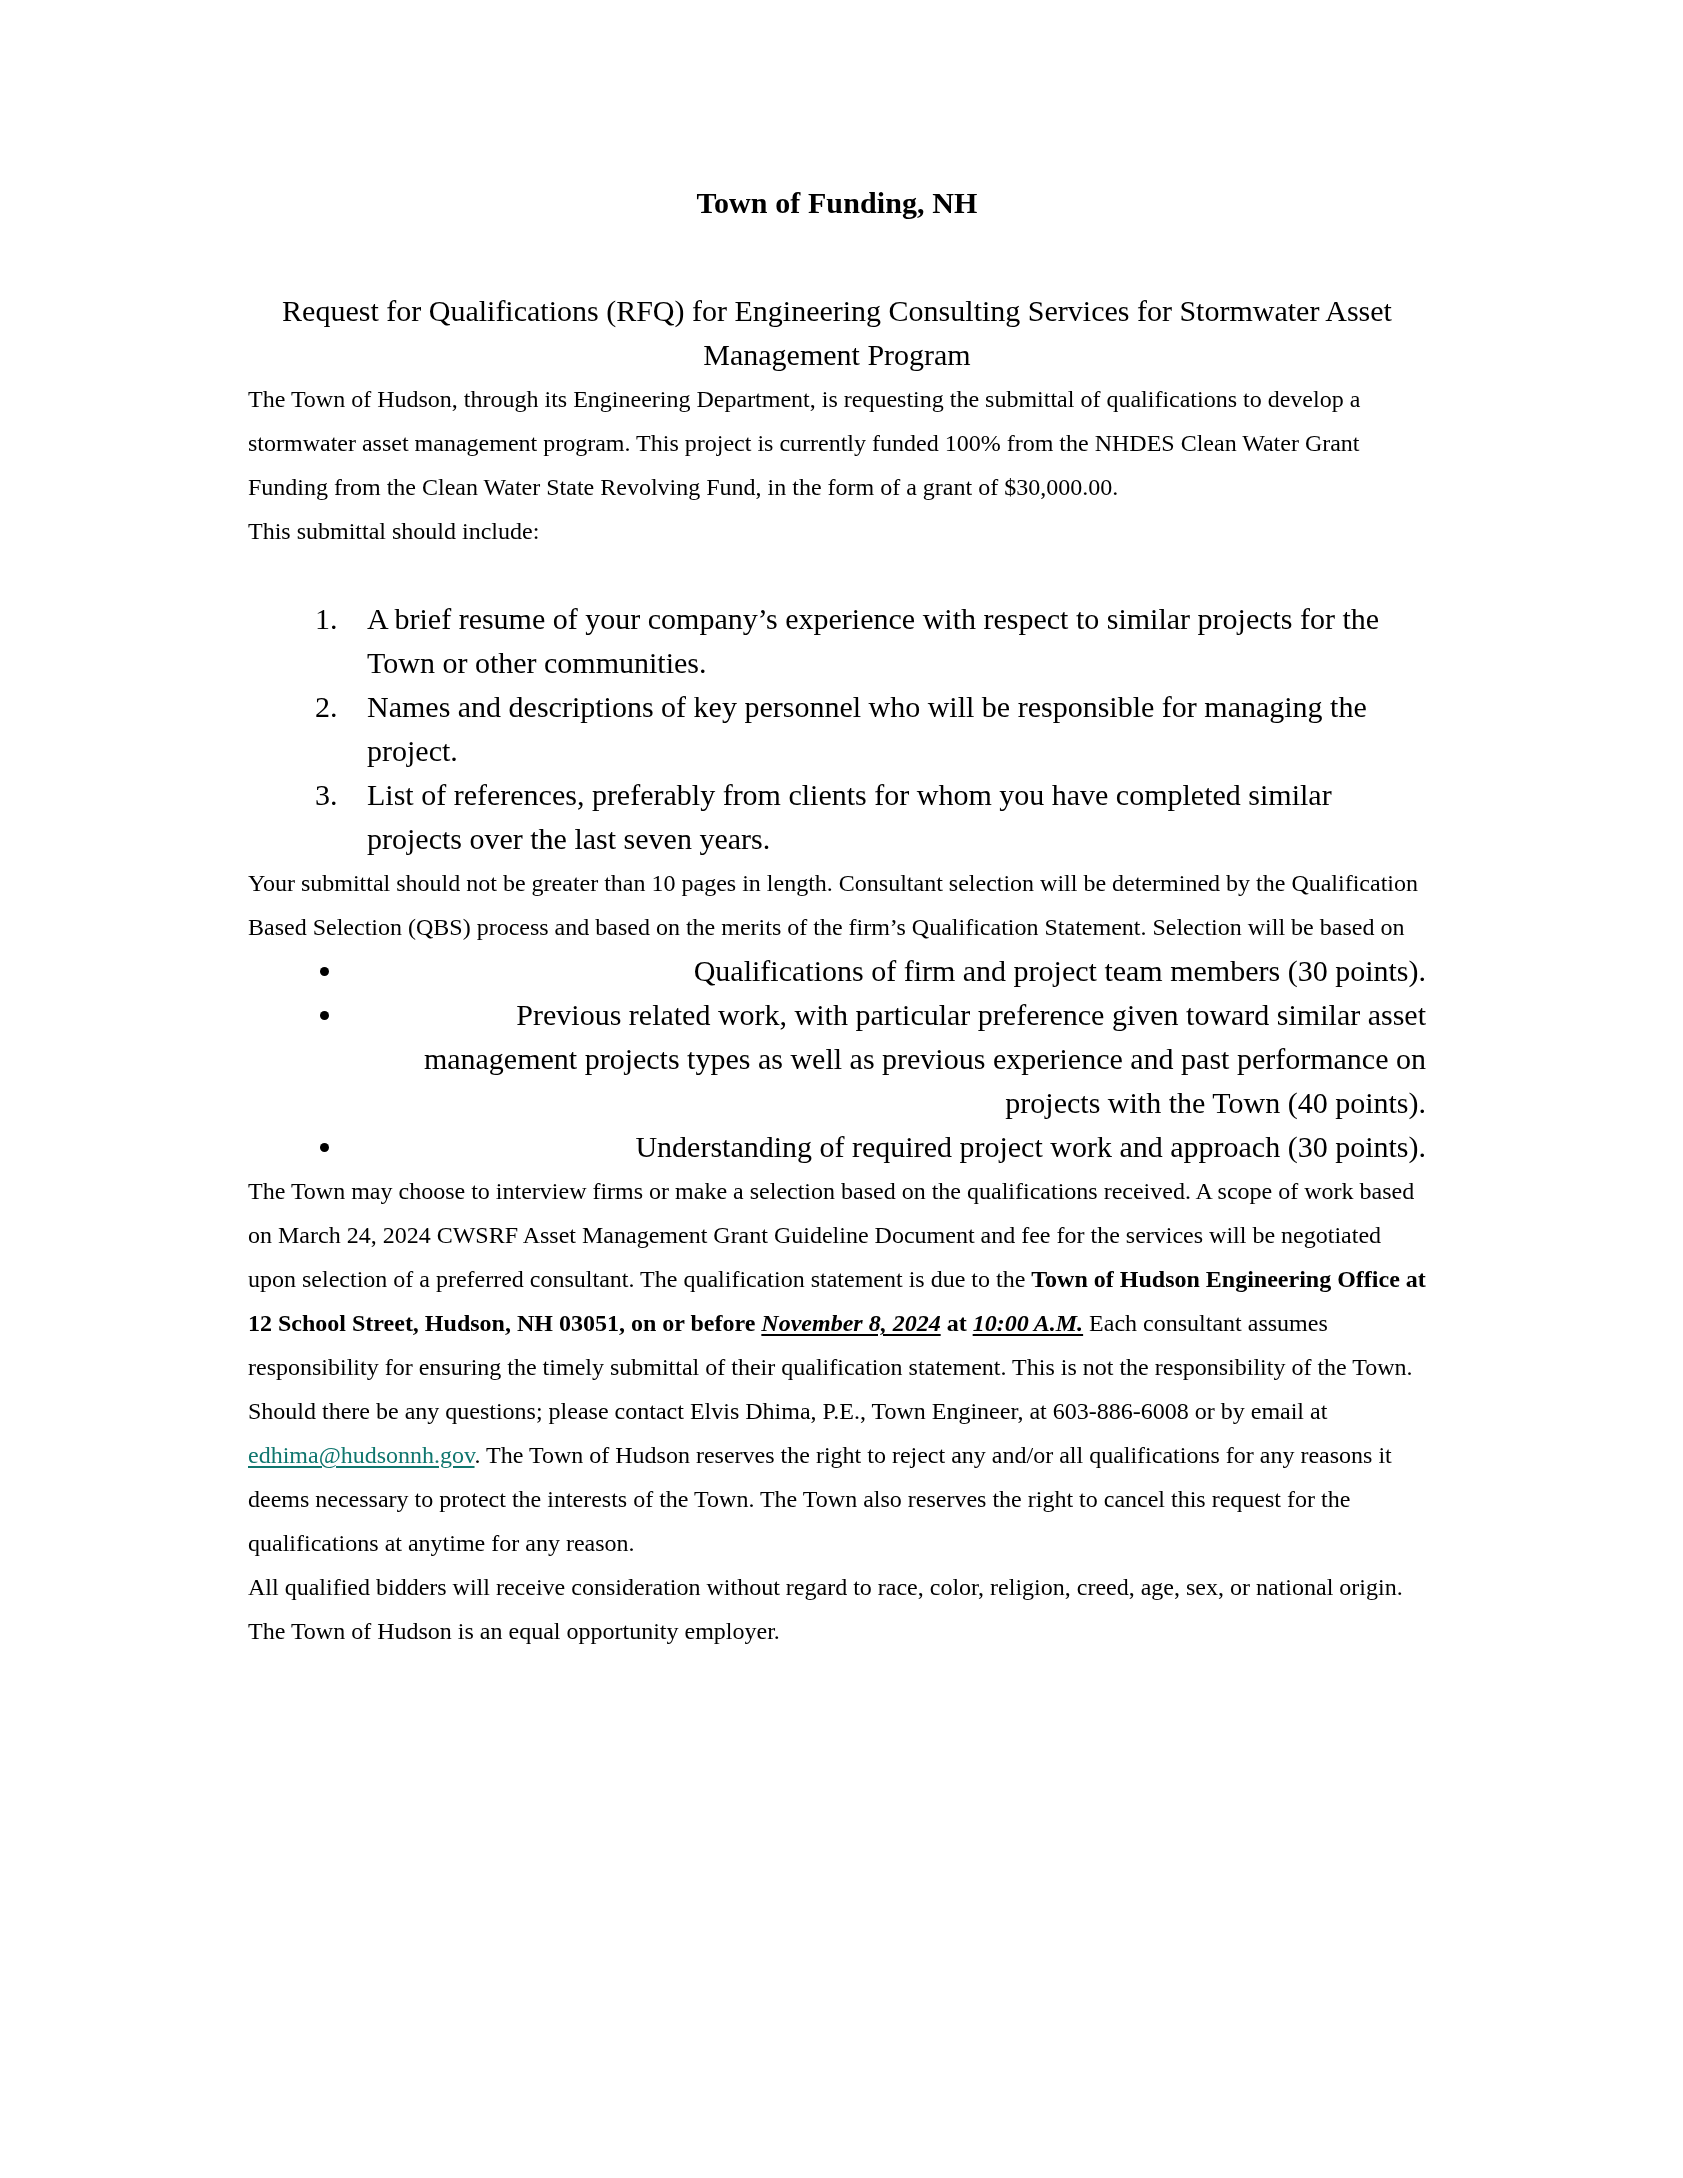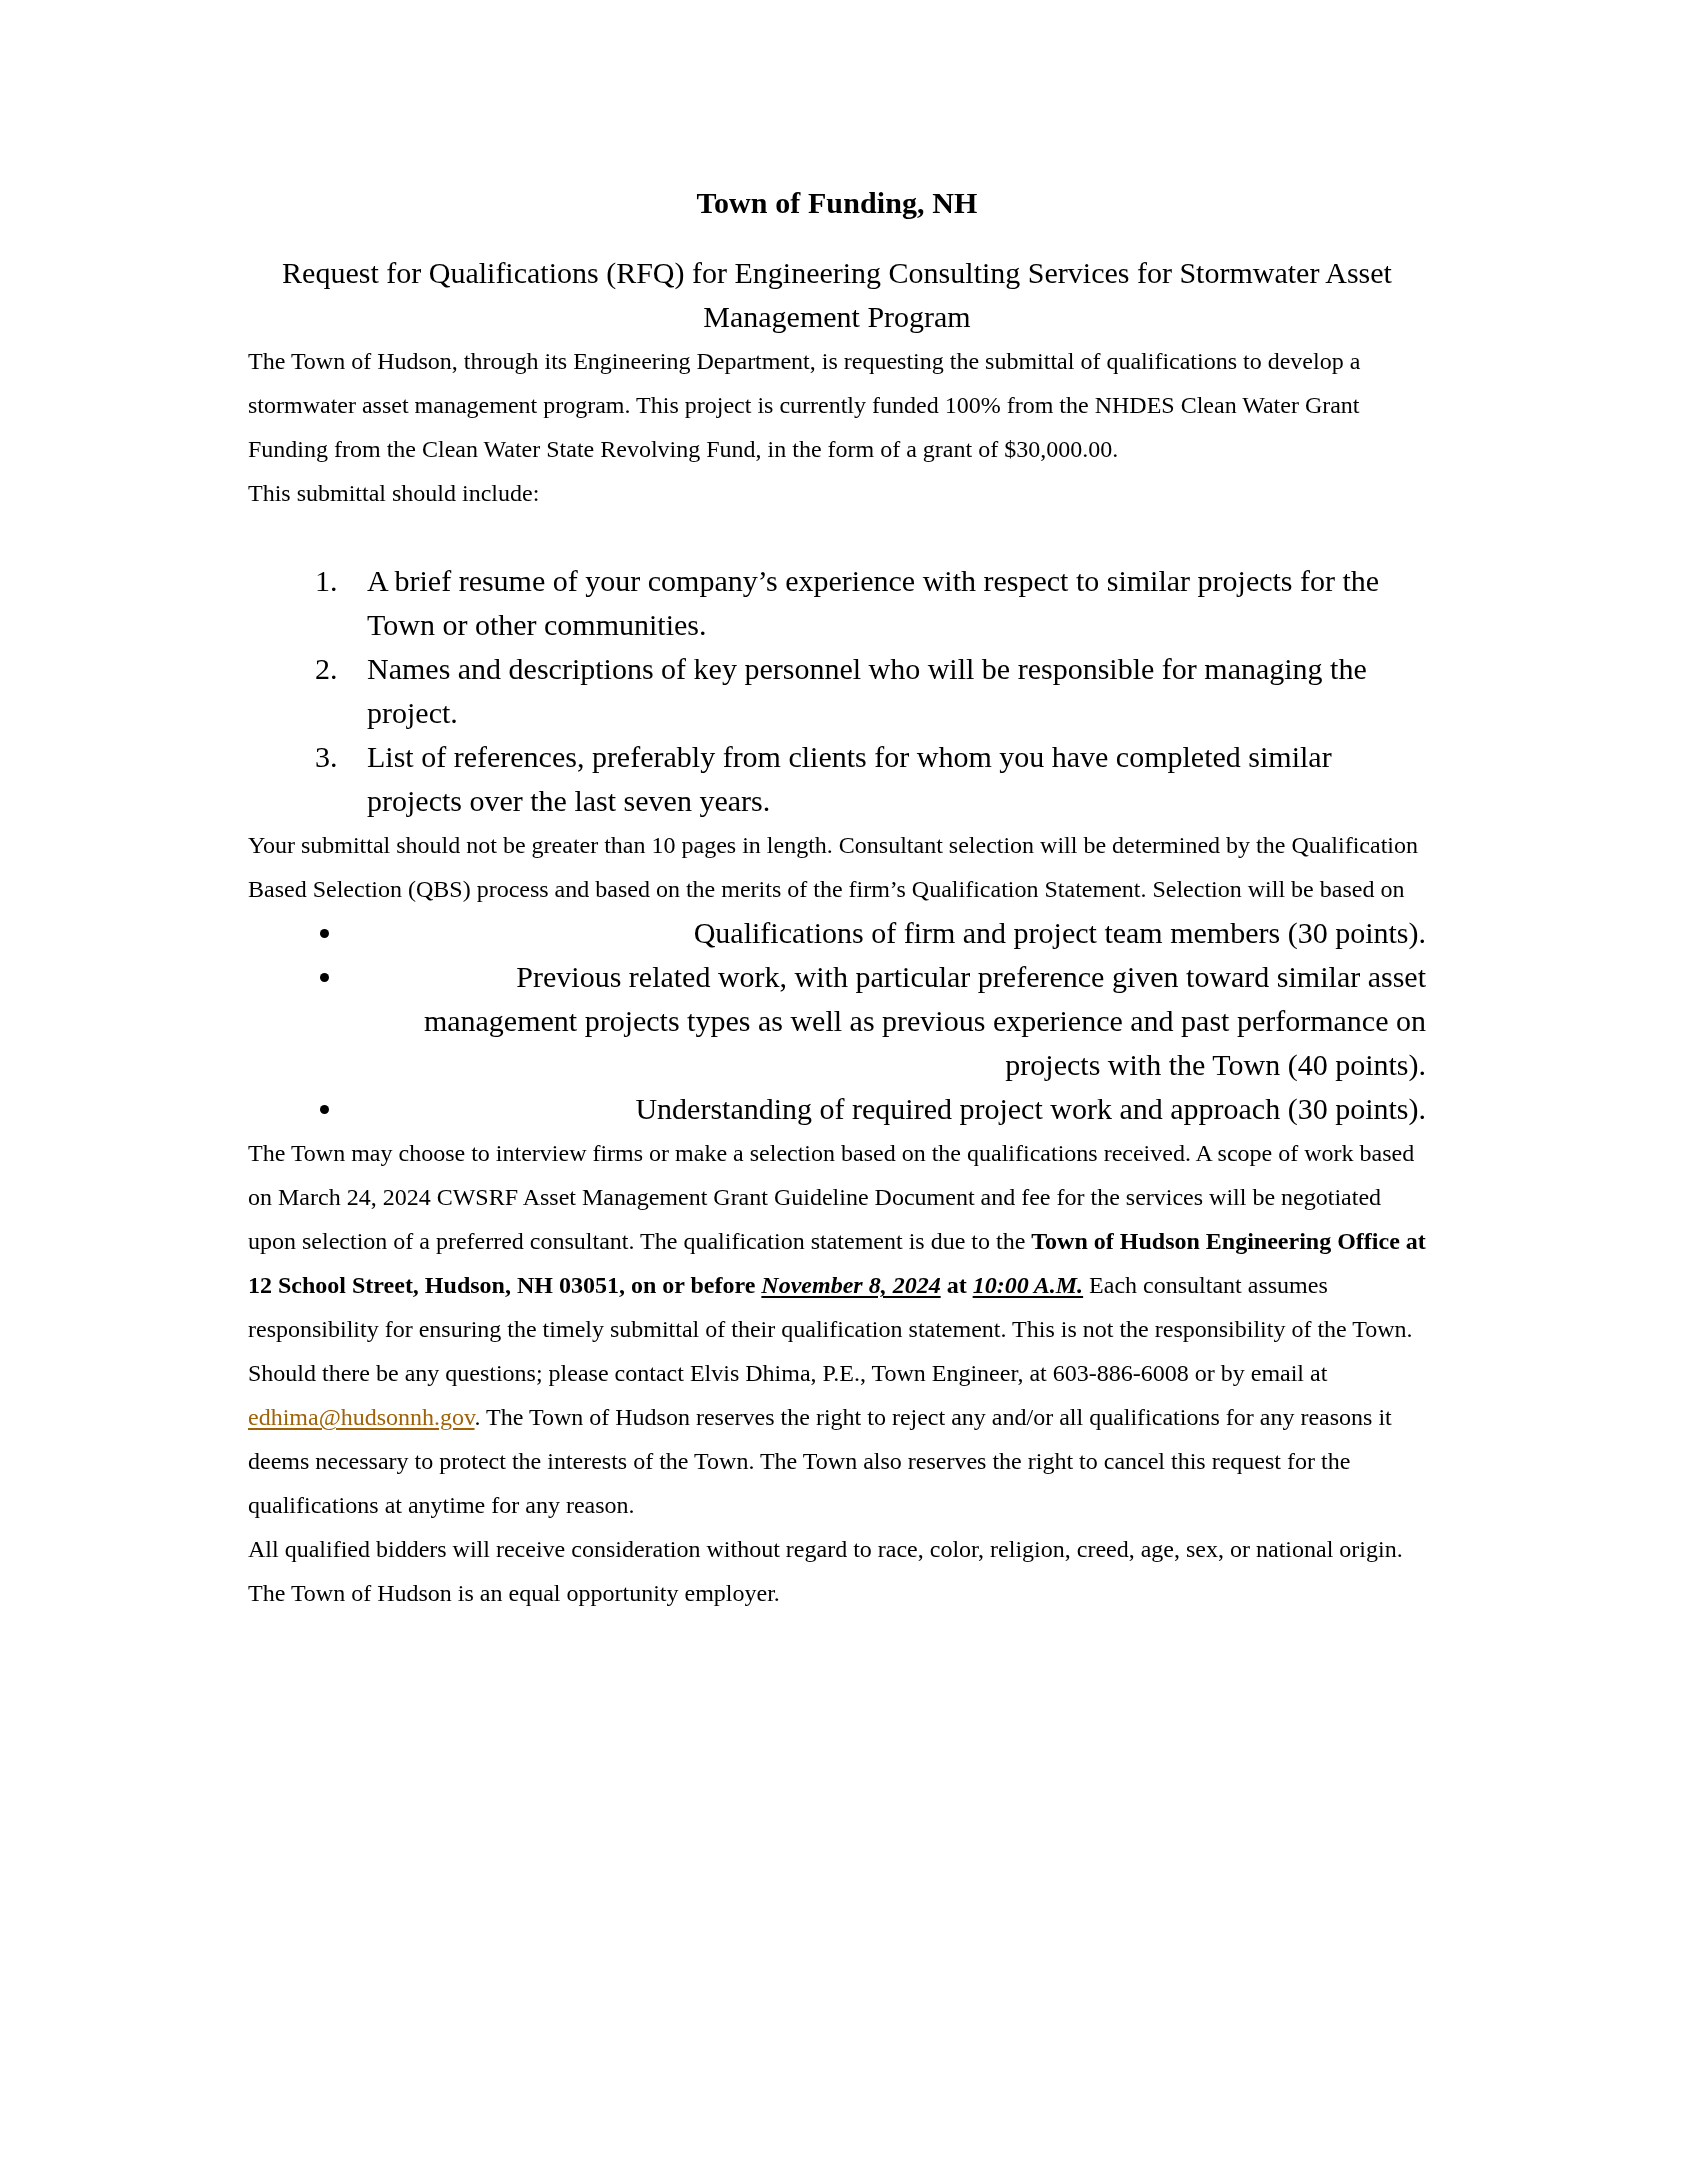--- a/index.html
+++ b/index.html
@@ -36,21 +36,21 @@
     font-size: 30px;
     line-height: 37px;
     letter-spacing: 0.1px;
   }
   .title-line { display: block; }
 
   .subtitle-block {
     text-align: center;
     font-size: 30px;
     line-height: 44px;
-    margin-top: 30px;
+    margin-top: 68px;
     padding: 0 18px;
   }
 
   
   p.body {
     font-size: 24px;
     line-height: 44px;
     margin: 0;
     text-align: left;
   }
@@ -80,21 +80,21 @@
   }
   ul.bulleted > li {
     padding-left: 22px;
     margin: 0;
   }
 
   
   .b   { font-weight: bold; }
   .biu { font-weight: bold; font-style: italic; text-decoration: underline; text-underline-offset: 3px; }
   a.email-link {
-    color: #a16207;
+    color: #0f766e;
     text-underline-offset: 3px;
   }
 </style>
 </head>
 <body>
 
 <div class="page">
   <div class="content">
 
     <div class="title-block">

